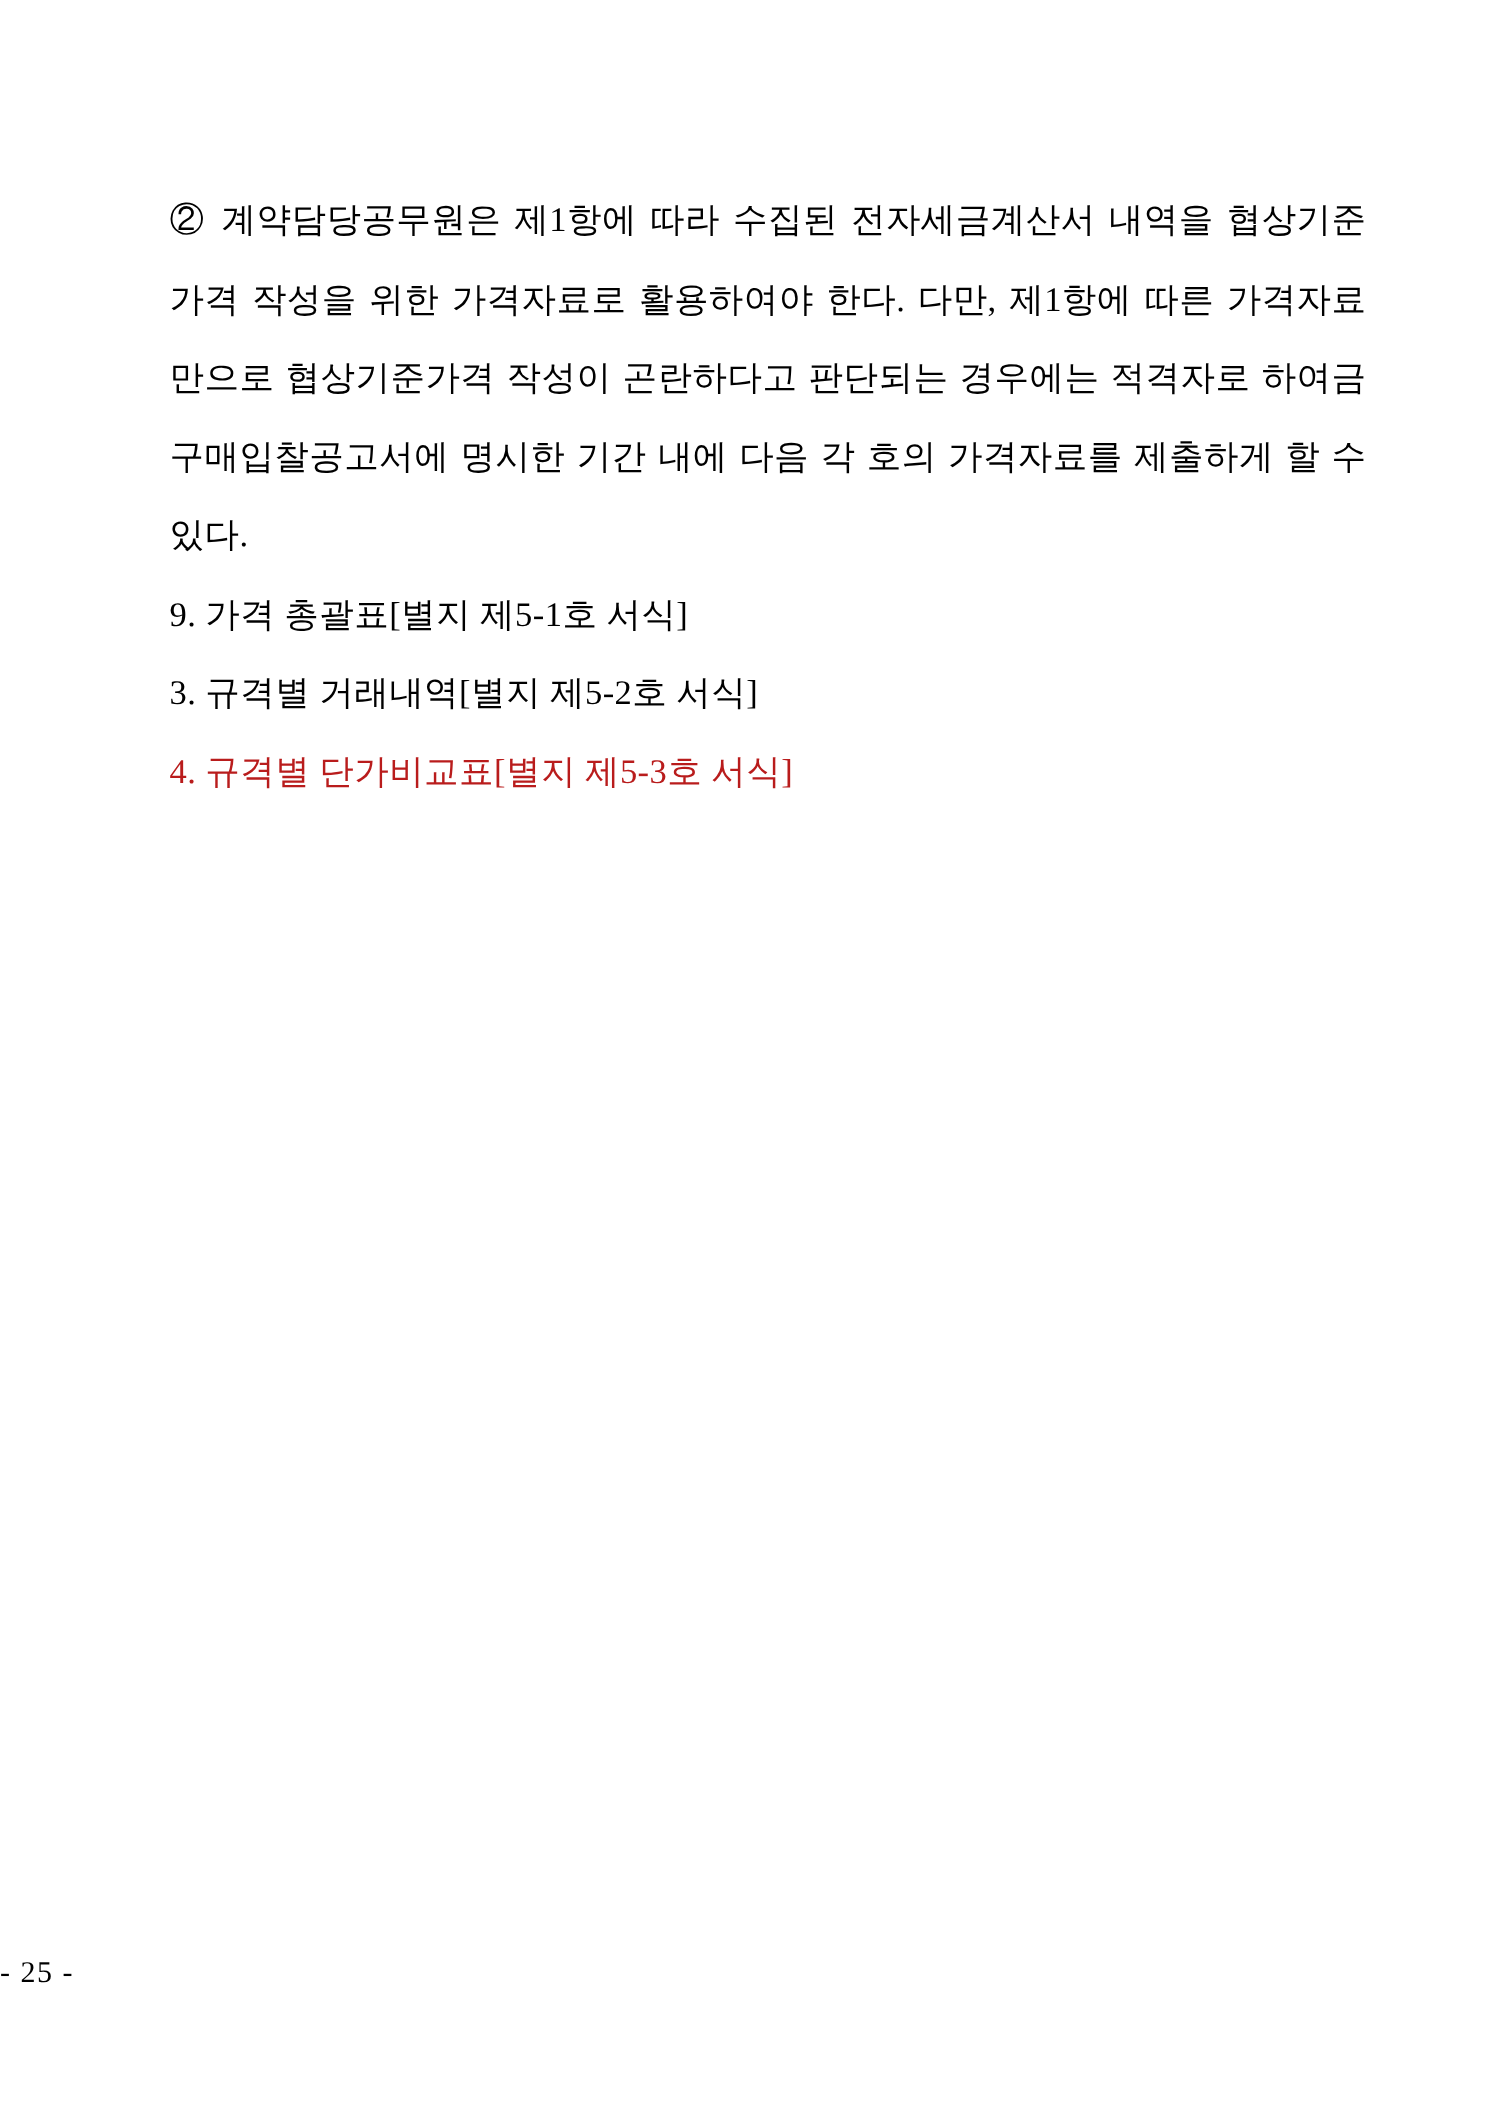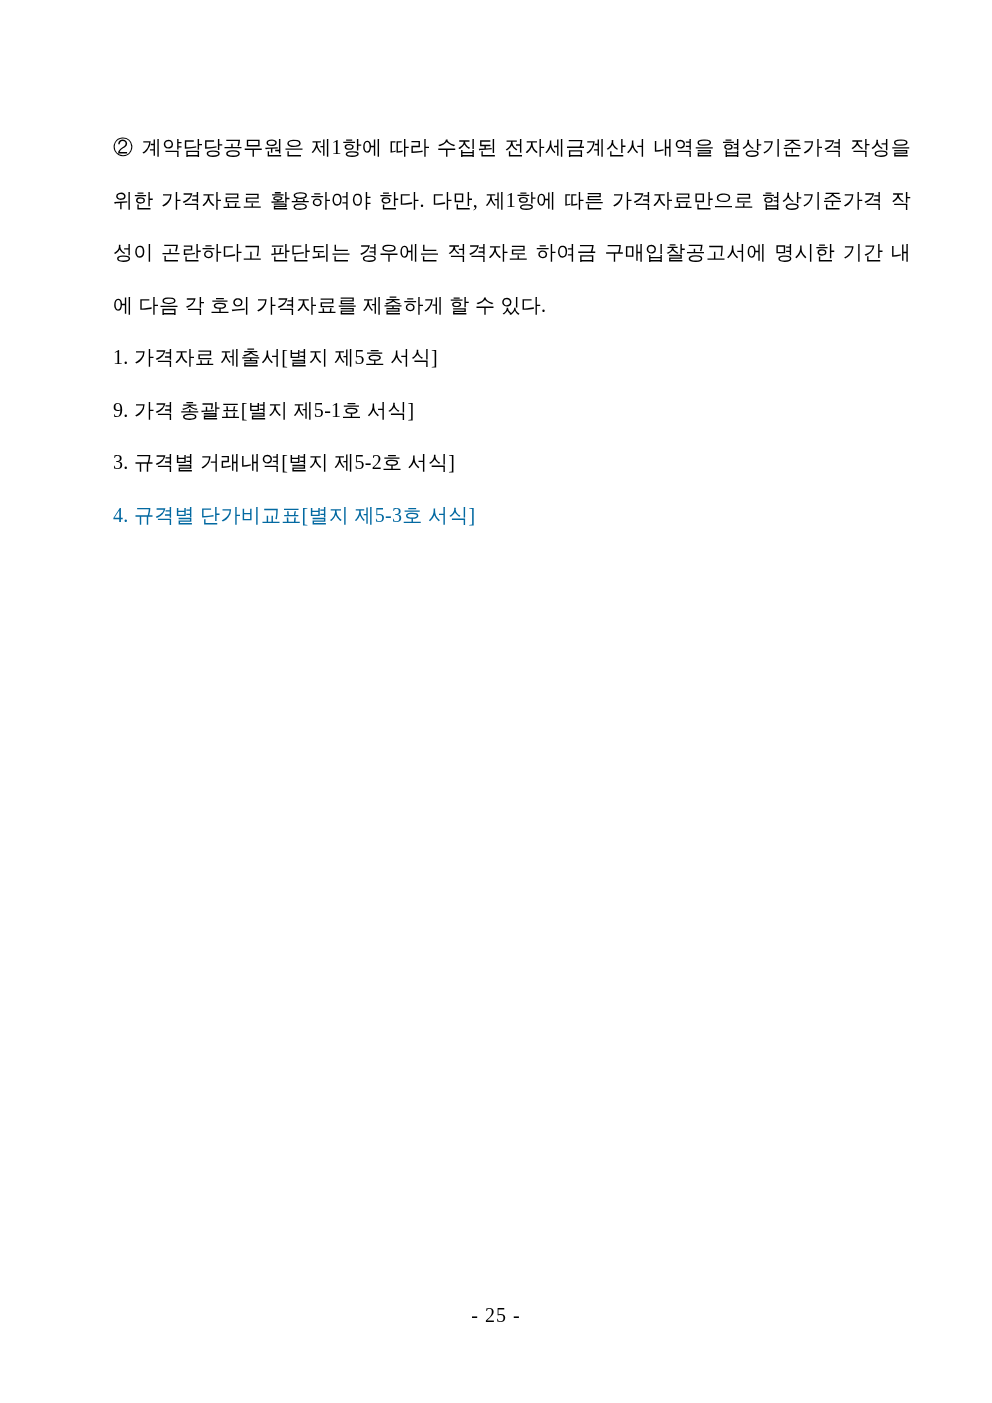--- a/index.html
+++ b/index.html
@@ -18,60 +18,58 @@
   .page {
     position: absolute;
     inset: 0;
     background: #ffffff;
   }
   .content {
     position: absolute;
     left: 113px;
     top: 121px;
     width: 798px;
-    font-size: 20px;
+    font-size: 23px;
     line-height: 52.5px;
     letter-spacing: 0.3px;
     text-align: justify;
     word-break: break-all;
   }
   .content p {
     margin: 0;
     padding: 0;
   }
   .blue {
-    color: #0369a1;
+    color: #b91c1c;
   }
   .item-wrap {
     
     padding-left: 21px;
     text-indent: -21px;
   }
   .page-number {
     position: absolute;
     left: 0;
     right: 0;
     top: 1301px;
-    text-align: center;
     font-size: 20px;
     line-height: 28px;
     letter-spacing: 1px;
     color: #000000;
   }
 </style>
 </head>
 <body>
 
 <div class="page">
 
   <div class="content">
 
     <p>② 계약담당공무원은 제1항에 따라 수집된 전자세금계산서 내역을 협상기준가격 작성을 위한 가격자료로 활용하여야 한다. 다만, 제1항에 따른 가격자료만으로 협상기준가격 작성이 곤란하다고 판단되는 경우에는 적격자로 하여금 구매입찰공고서에 명시한 기간 내에 다음 각 호의 가격자료를 제출하게 할 수 있다.</p>
 
-    <p>1. 가격자료 제출서[별지 제5호 서식]</p>
 
     <p>9. 가격 총괄표[별지 제5-1호 서식]</p>
 
     <p>3. 규격별 거래내역[별지 제5-2호 서식]</p>
 
     <p class="blue">4. 규격별 단가비교표[별지 제5-3호 서식]</p>
 
 
 
 

